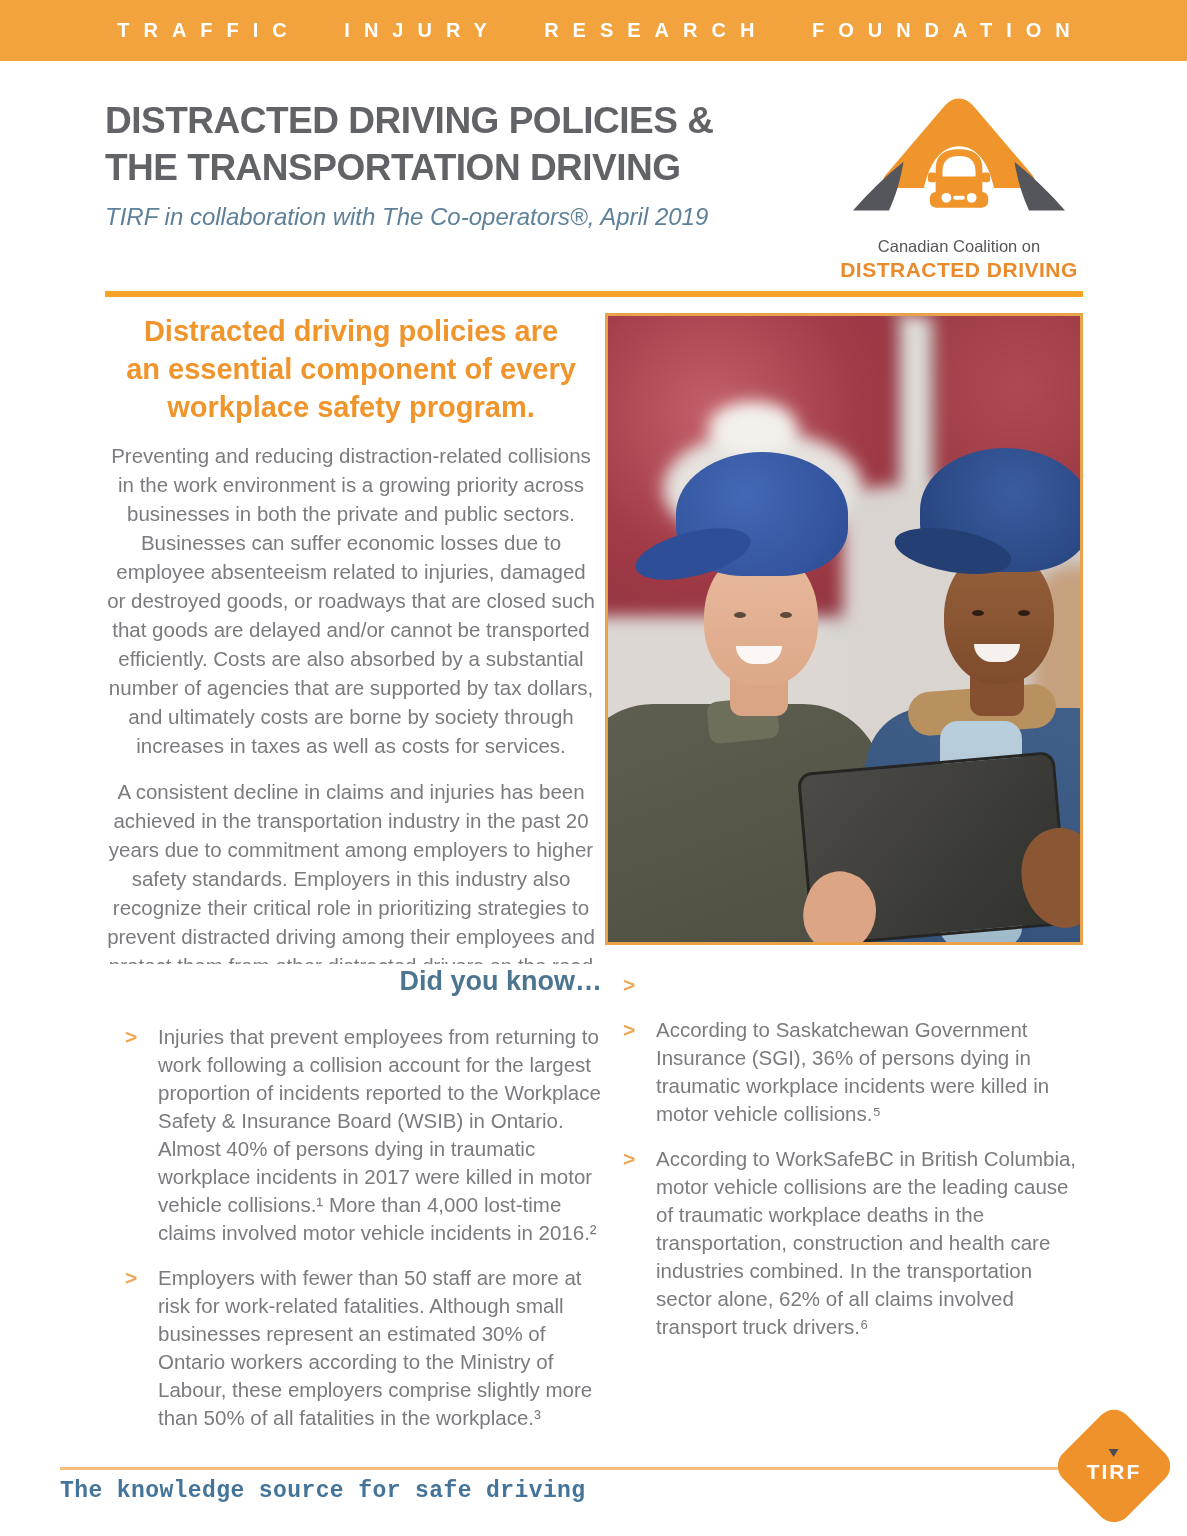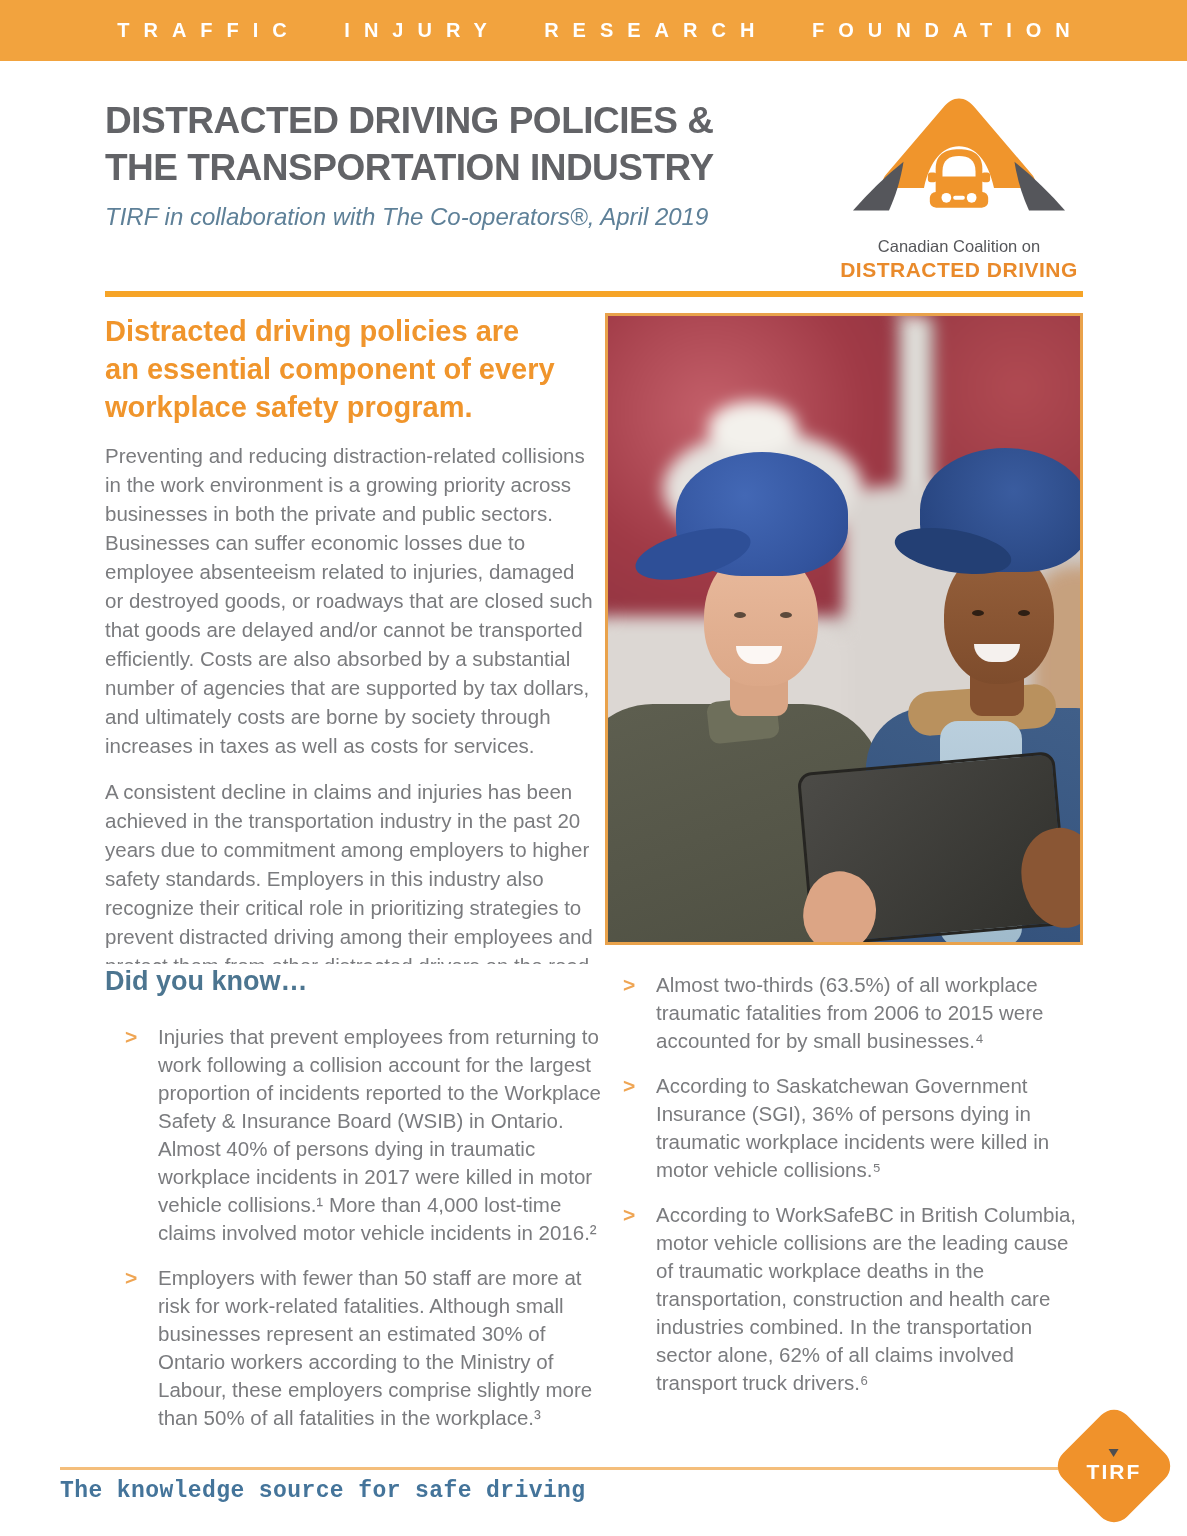--- a/index.html
+++ b/index.html
@@ -22,21 +22,21 @@
 
   
   .coalition{position:absolute;left:830px;top:94px;width:258px;text-align:center;}
   .coalition svg{display:block;margin:0 auto;}
   .co-l1{font-size:16.5px;color:#55565A;margin-top:21px;}
   .co-l2{font-size:21px;font-weight:bold;color:#E98A2B;letter-spacing:0.5px;margin-top:2px;}
 
   .rule{position:absolute;left:105px;top:291px;width:978px;height:6px;background:#F6A427;}
 
   
-  .intro{position:absolute;left:105px;top:312px;width:492px;height:652px;overflow:hidden;}
+  .intro{position:absolute;left:105px;top:312px;width:492px;height:652px;overflow:hidden;text-align:center;}
   .intro-h{font-size:29px;line-height:38px;font-weight:bold;color:#F0952C;margin:0 0 15px 0;}
   .intro-h span{display:block;}
   .intro p{font-size:20.5px;line-height:29px;color:#7A7B7E;margin:0 0 17px 0;}
 
   
   .photo{position:absolute;left:605px;top:313px;width:472px;height:626px;border:3px solid #E9A24B;
          background:#CFCAC7;overflow:hidden;}
   .ph-bg{position:absolute;left:0;top:0;right:0;bottom:0;filter:blur(8px);}
   .b{position:absolute;border-radius:40px;}
   .red-l{left:-50px;top:-40px;width:340px;height:340px;
@@ -85,21 +85,21 @@
 
   .tablet{left:196px;top:446px;width:252px;height:168px;border:3px solid #262522;border-radius:14px;
           background:linear-gradient(135deg,#4C4B47,#30302C);transform:rotate(-5deg);}
   .hand-l{left:196px;top:556px;width:72px;height:80px;background:#DCA585;
           border-radius:46% 54% 50% 50%;transform:rotate(18deg);}
   .hand-r{left:414px;top:512px;width:80px;height:100px;background:#8A5634;
           border-radius:50% 46% 52% 48%;transform:rotate(-14deg);}
 
   
   .dyk{position:absolute;left:105px;top:966px;width:497px;}
-  .dyk-h{font-size:27px;font-weight:bold;color:#4C7590;margin:0 0 26px 0;}
+  .dyk-h{font-size:27px;font-weight:bold;color:#4C7590;margin:0 0 26px 0;text-align:right;}
   .bullet{display:flex;padding-left:20px;margin-bottom:17px;}
   .mk{flex:none;width:33px;color:#EFA553;font-weight:bold;font-size:21px;line-height:28px;}
   .bt{flex:1;font-size:20.5px;line-height:28px;color:#7A7B7E;}
   .rbullets{position:absolute;left:605px;top:971px;width:482px;}
   .rbullets .bullet{padding-left:18px;}
 
   
   .foot-rule{position:absolute;left:60px;top:1467px;width:998px;height:3px;background:#F4BE7B;}
   .tagline{position:absolute;left:60px;top:1478px;font-size:23px;font-weight:bold;color:#44749A;letter-spacing:0.4px;font-family:Liberation Mono, monospace;}
   .tirf{position:absolute;left:1069px;top:1421px;width:90px;height:90px;background:#F0922B;
@@ -114,21 +114,21 @@
 
 <div class="page">
 
   <header class="masthead">
     <span class="masthead-title">TRAFFIC INJURY RESEARCH FOUNDATION</span>
   </header>
 
   <section class="title-block">
     <h1 class="doc-title">
       <span>DISTRACTED DRIVING POLICIES &amp;</span>
-      <span>THE TRANSPORTATION INDUSTRY</span>
+      <span>THE TRANSPORTATION DRIVING</span>
     </h1>
     <p class="byline">TIRF in collaboration with The Co-operators®, April 2019</p>
   </section>
 
   <div class="coalition">
     <svg width="212" height="122" viewBox="0 0 218 122">
       <path d="M109,3 C115,3 120,6 125,12 L184,81 C190,88 187,95 178,95 L145,95 C139,67 126,52 109,52 C92,52 79,67 73,95 L40,95 C31,95 28,88 34,81 L93,12 C98,6 103,3 109,3 Z" fill="#F0952C"></path>
       <path d="M52,68 C49,86 44,103 37,118 L0,118 C16,100 33,83 52,68 Z" fill="#55565B"></path>
       <path d="M166,68 C169,86 174,103 181,118 L218,118 C202,100 185,83 166,68 Z" fill="#55565B"></path>
       <path d="M85,115 L85,75 C85,60 95,55 109,55 C123,55 133,60 133,75 L133,115 Z" fill="#F0952C"></path>
@@ -203,21 +203,20 @@
     </div>
     <div class="bullet">
       <span class="mk">&gt;</span>
       <span class="bt">Employers with fewer than 50 staff are more at risk for work-related fatalities. Although small businesses represent an estimated 30% of Ontario workers according to the Ministry of Labour, these employers comprise slightly more than 50% of all fatalities in the workplace.³</span>
     </div>
   </section>
 
   <section class="rbullets">
     <div class="bullet">
       <span class="mk">&gt;</span>
-      <span class="bt">Almost two-thirds (63.5%) of all workplace traumatic fatalities from 2006 to 2015 were accounted for by small businesses.⁴</span>
     </div>
     <div class="bullet">
       <span class="mk">&gt;</span>
       <span class="bt">According to Saskatchewan Government Insurance (SGI), 36% of persons dying in traumatic workplace incidents were killed in motor vehicle collisions.⁵</span>
     </div>
     <div class="bullet">
       <span class="mk">&gt;</span>
       <span class="bt">According to WorkSafeBC in British Columbia, motor vehicle collisions are the leading cause of traumatic workplace deaths in the transportation, construction and health care industries combined. In the transportation sector alone, 62% of all claims involved transport truck drivers.⁶</span>
     </div>
   </section>

